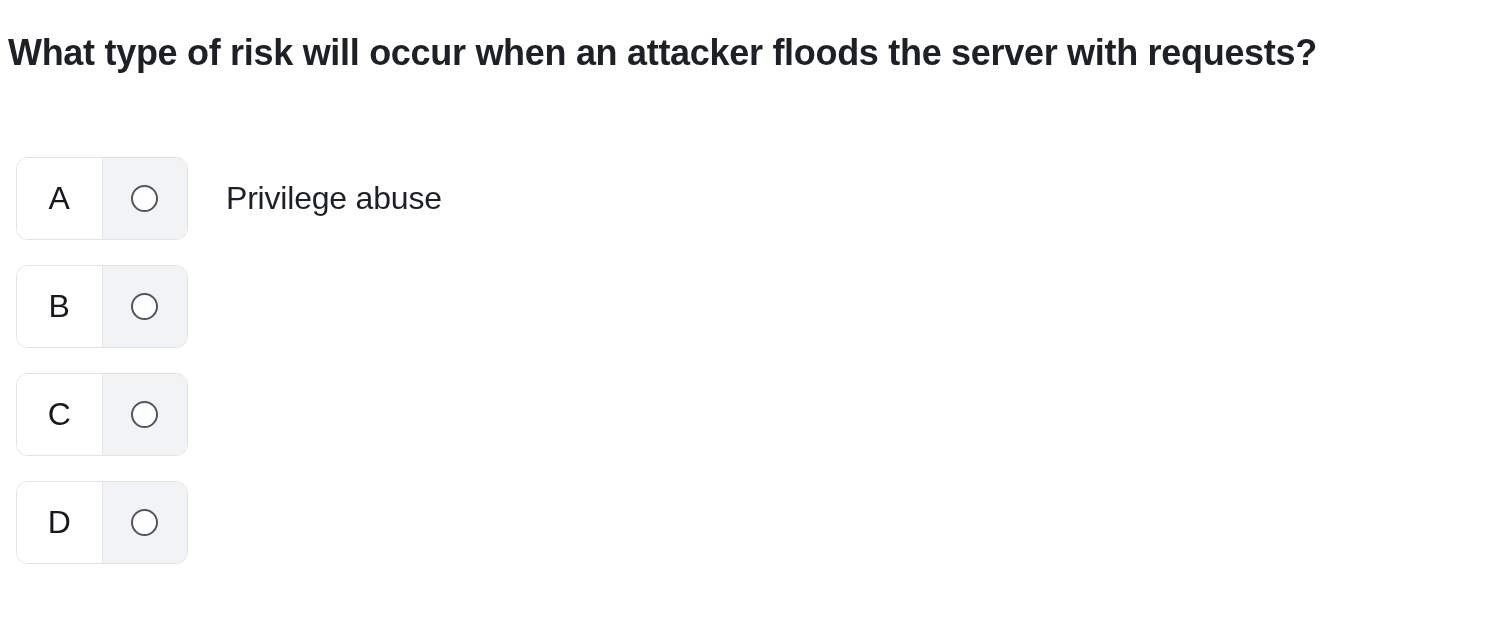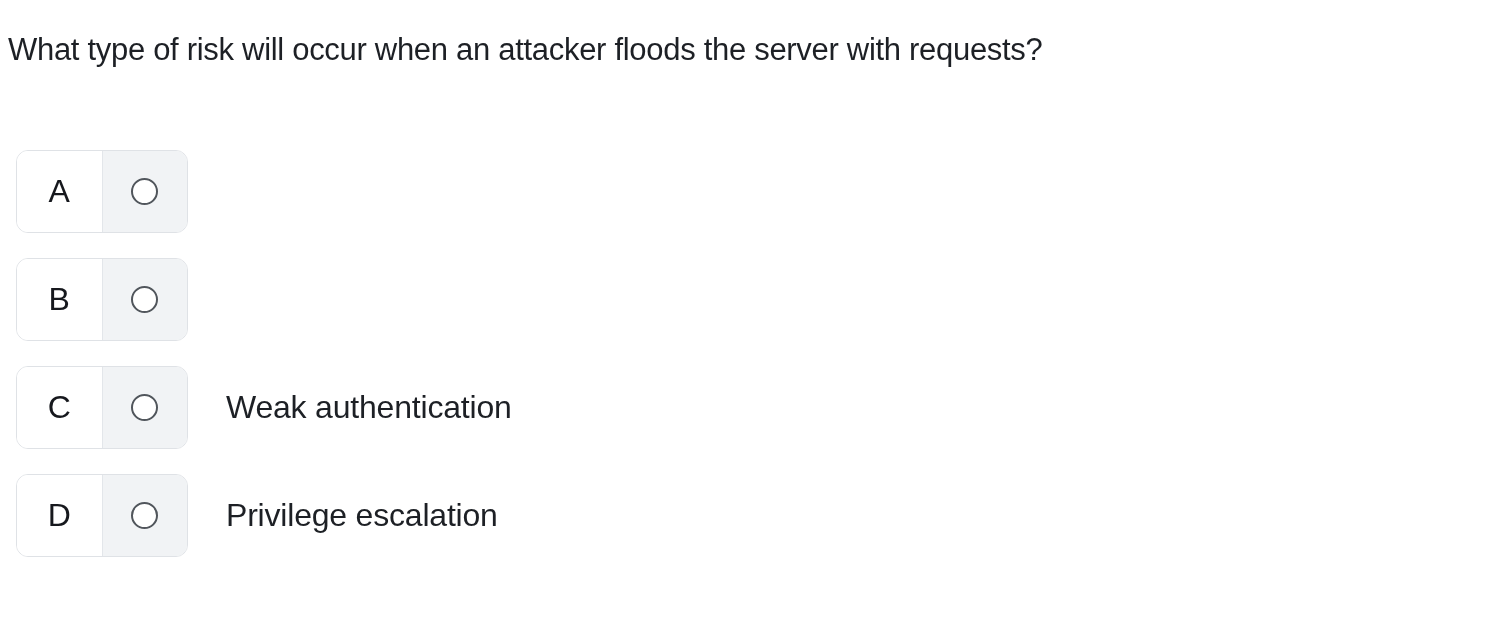--- a/index.html
+++ b/index.html
@@ -7,23 +7,23 @@
   html, body {
     width: 1489px;
     height: 634px;
     background: #ffffff;
     font-family: "Liberation Sans", sans-serif;
     overflow: hidden;
   }
 
   .question {
     margin: 28px 0 4px 8px;
-    font-size: 31px;
+    font-size: 36px;
     line-height: 1.4;
-    font-weight: 400;
+    font-weight: 700;
     letter-spacing: -0.3px;
     color: #1d2025;
   }
 
   .options {
     margin: 79px 0 0 16px;
     display: flex;
     flex-direction: column;
     gap: 25px;
   }
@@ -87,44 +87,43 @@
 
 <div class="options">
 
   <div class="option-row">
     <div class="option-box">
       <div class="letter-cell">A</div>
       <div class="radio-cell">
         <div class="radio-circle"></div>
       </div>
     </div>
+    <div class="option-label">Privilege abuse</div>
   </div>
 
   <div class="option-row">
     <div class="option-box">
       <div class="letter-cell">B</div>
       <div class="radio-cell">
         <div class="radio-circle"></div>
       </div>
     </div>
   </div>
 
   <div class="option-row">
     <div class="option-box">
       <div class="letter-cell">C</div>
       <div class="radio-cell">
         <div class="radio-circle"></div>
       </div>
     </div>
-    <div class="option-label">Weak authentication</div>
   </div>
 
   <div class="option-row">
     <div class="option-box">
       <div class="letter-cell">D</div>
       <div class="radio-cell">
         <div class="radio-circle"></div>
       </div>
     </div>
-    <div class="option-label">Privilege escalation</div>
   </div>
 
 </div>
 
 </body></html>

